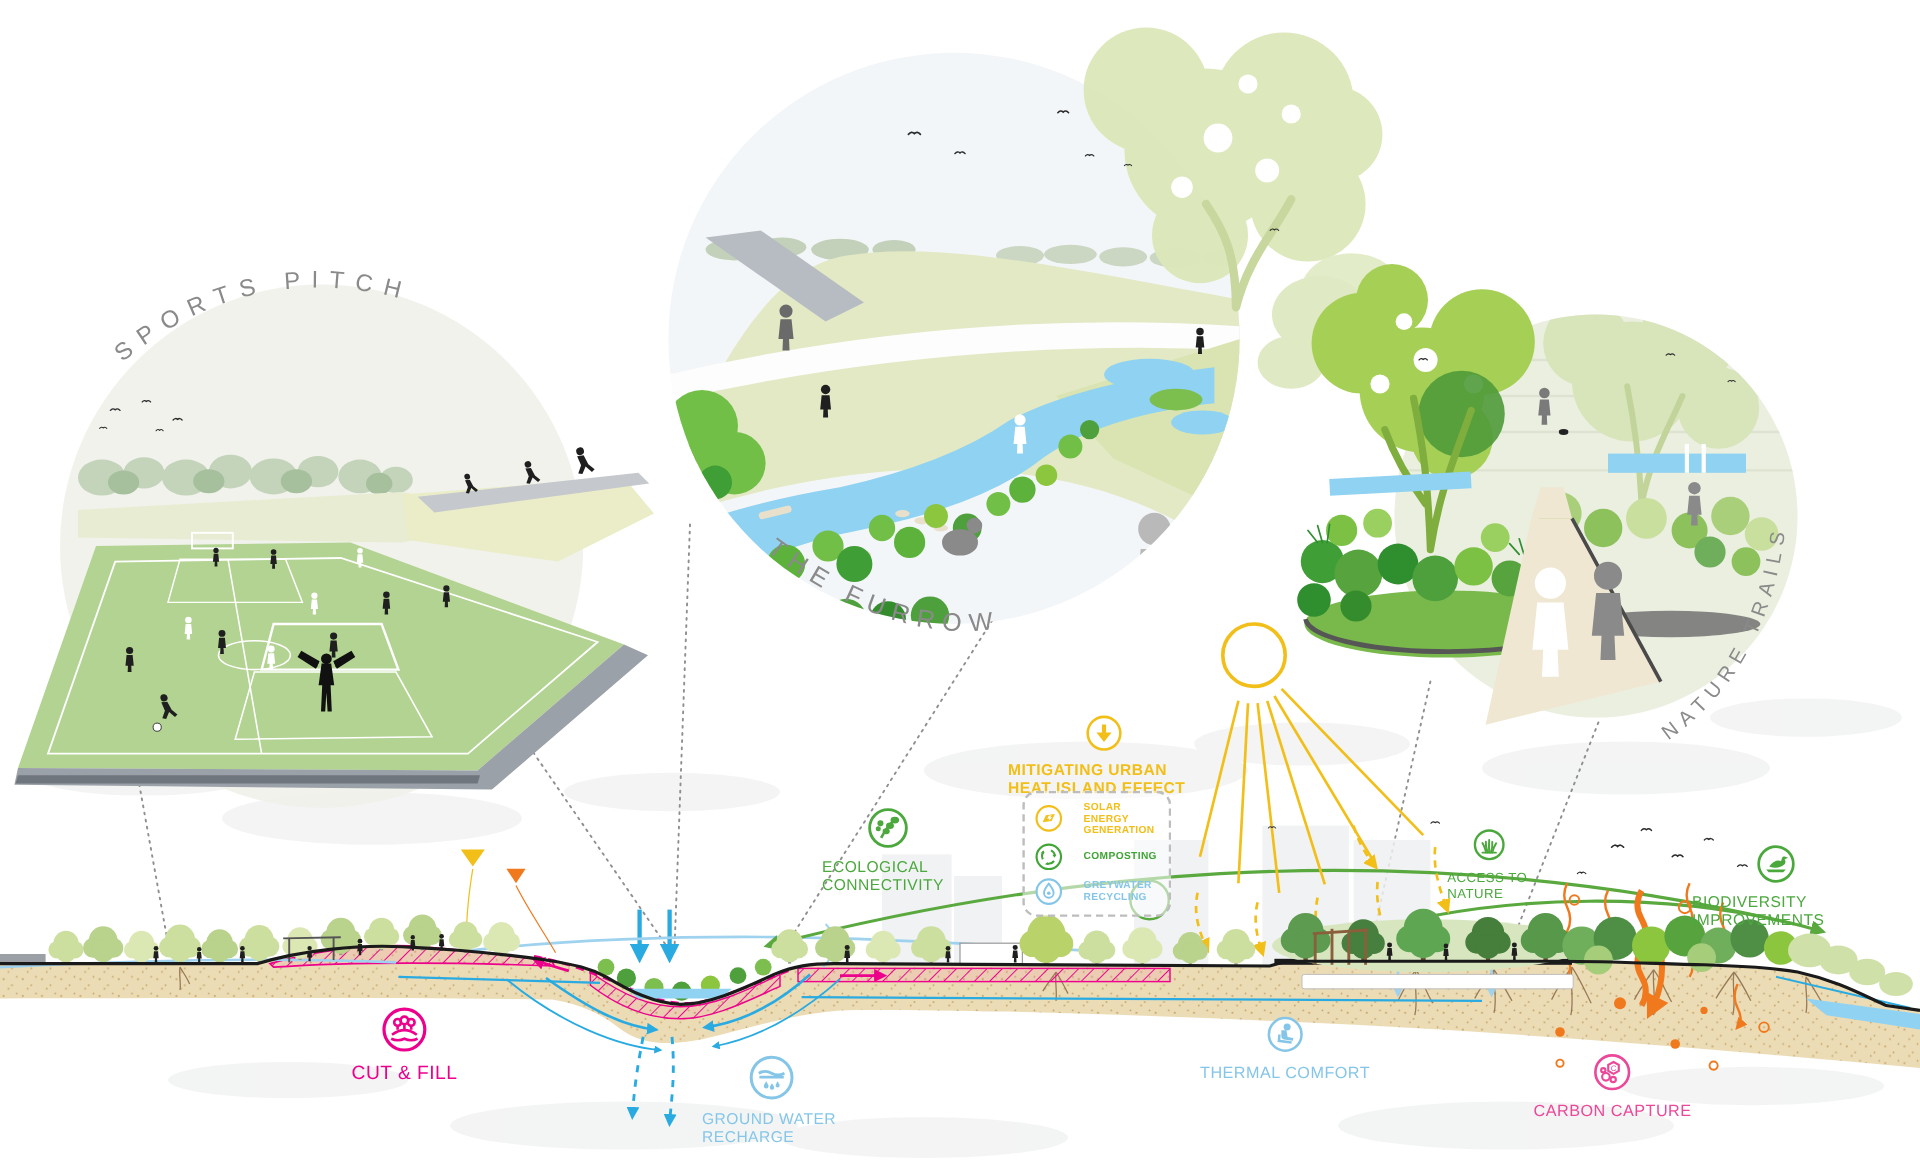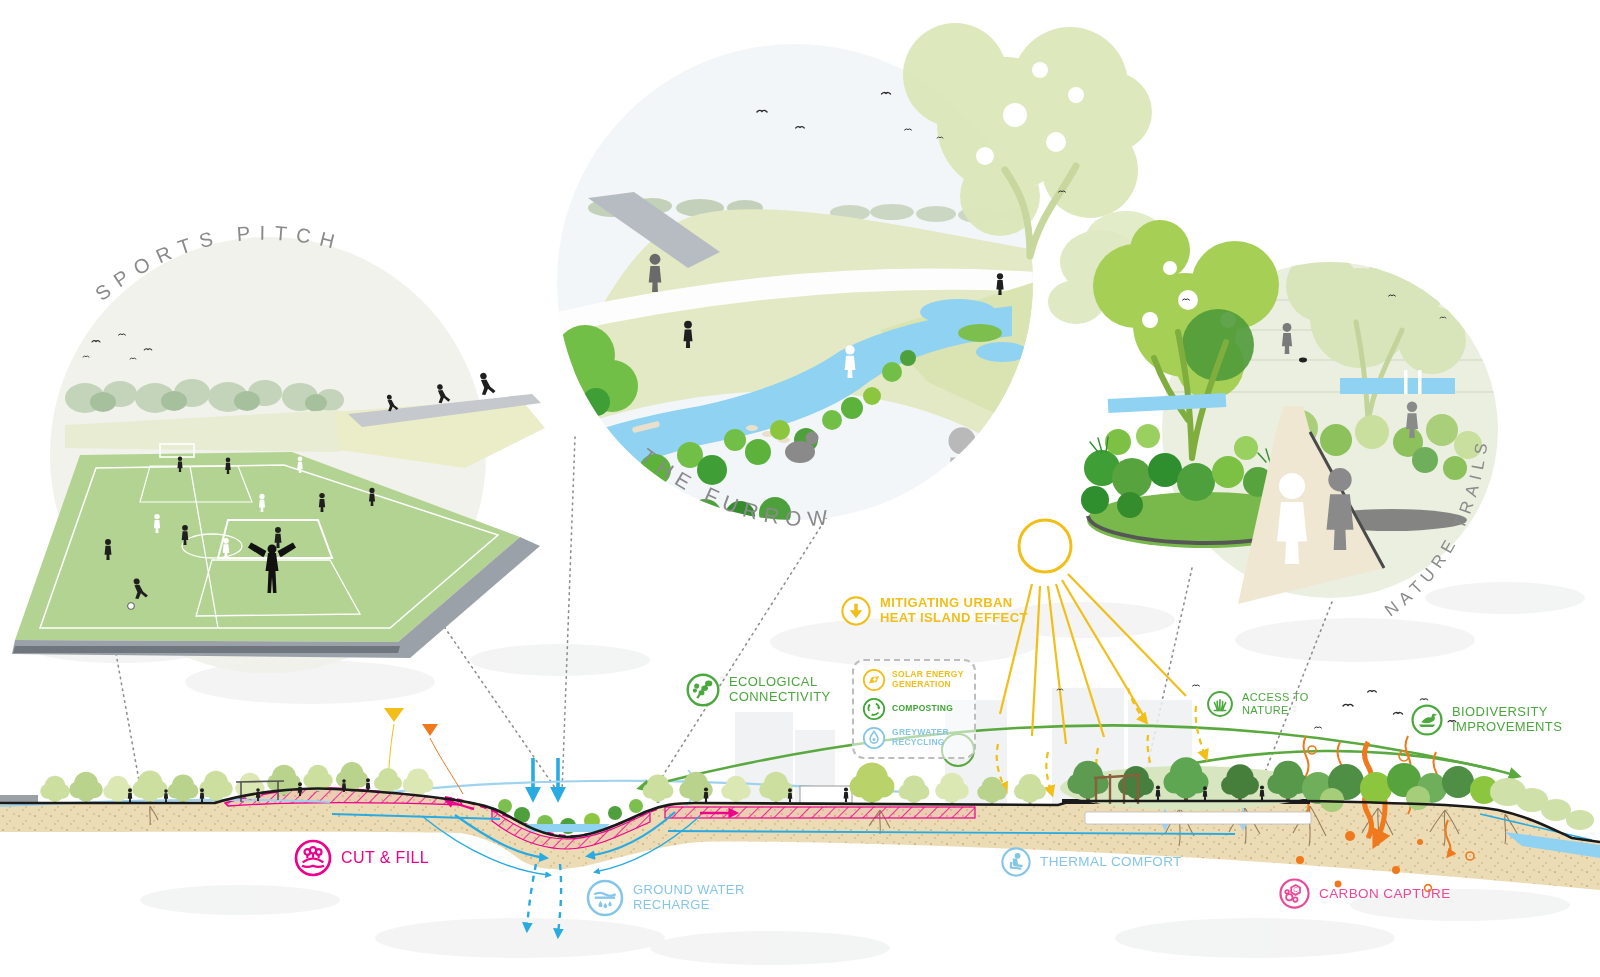--- a/index.html
+++ b/index.html
@@ -1,27 +1,27 @@
 <!DOCTYPE html>
 <html><head>
 <meta charset="utf-8">
 <style>
   html,body{margin:0;padding:0;background:#ffffff;}
   .stage{position:relative;width:1600px;height:977px;background:#fff;overflow:hidden;
          font-family:"Liberation Sans",sans-serif;}
   .stage svg.scene{position:absolute;left:0;top:0;}
-  .ann{position:absolute;display:flex;align-items:center;gap:8px;z-index:6;}
+  .ann{position:absolute;display:flex;align-items:center;gap:8px;z-index:6;flex-direction:column;}
   .ann .tx{text-transform:uppercase;letter-spacing:.4px;line-height:1.15;font-weight:400;}
   .c-blue{color:#29ABE2}.c-lblue{color:#85C6E8}.c-yellow{color:#F2BE18}
   .c-green{color:#4BA83D}.c-magenta{color:#EC008C}.c-orange{color:#ec4899}
   .ebox{position:absolute;left:852px;top:659px;width:124px;z-index:6;
         border:2px dashed #bdbdbd;border-radius:12px;padding:7px 8px;box-sizing:border-box;
         display:flex;flex-direction:column;gap:5px;background:rgba(255,255,255,.55);}
   .ebox .row{display:flex;align-items:center;gap:6px;}
-  .ebox .tx{font-size:8.5px;letter-spacing:.3px;line-height:1.12;font-weight:700;text-transform:uppercase;}
+  .ebox .tx{font-size:8.5px;letter-spacing:.3px;line-height:1.12;font-weight:700;text-transform:uppercase;margin-left:11px;}
   .ic svg{display:block}
 </style>
 </head>
 <body>
 
 <div class="stage">
 
 <svg class="scene" width="1600" height="977" viewBox="0 0 1600 977">
 <defs>
   <clipPath id="furClip">

